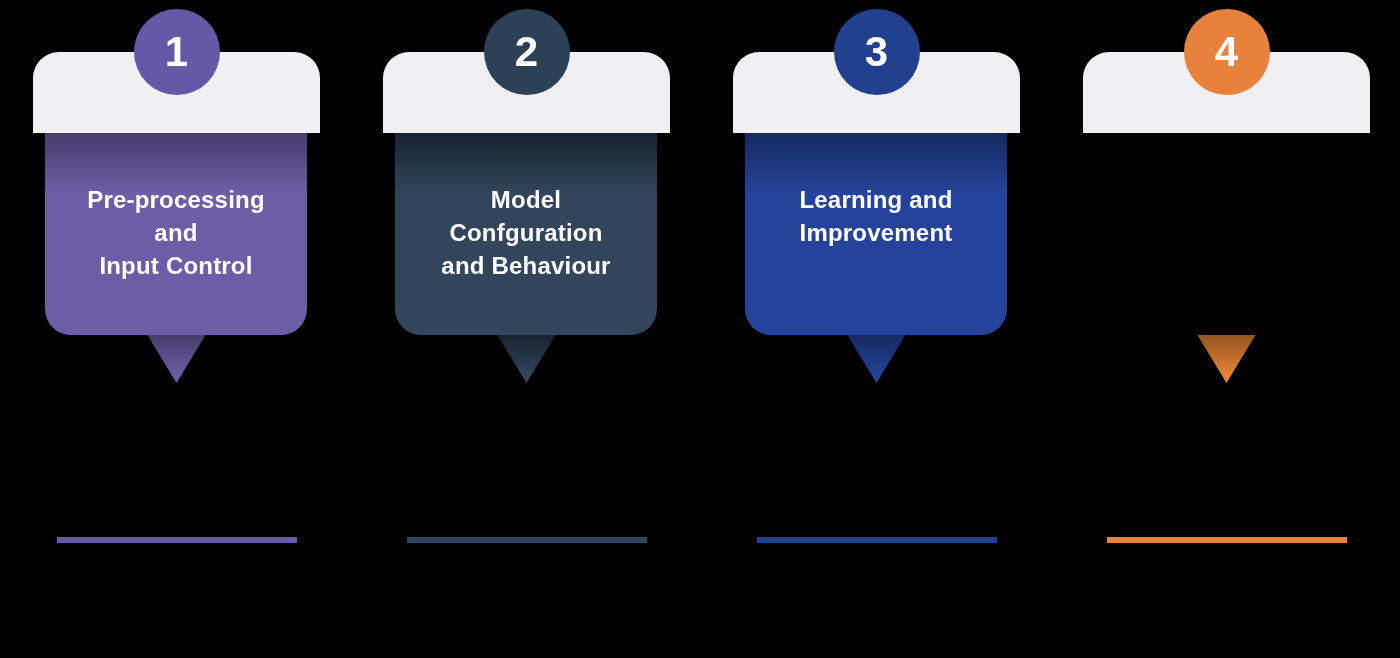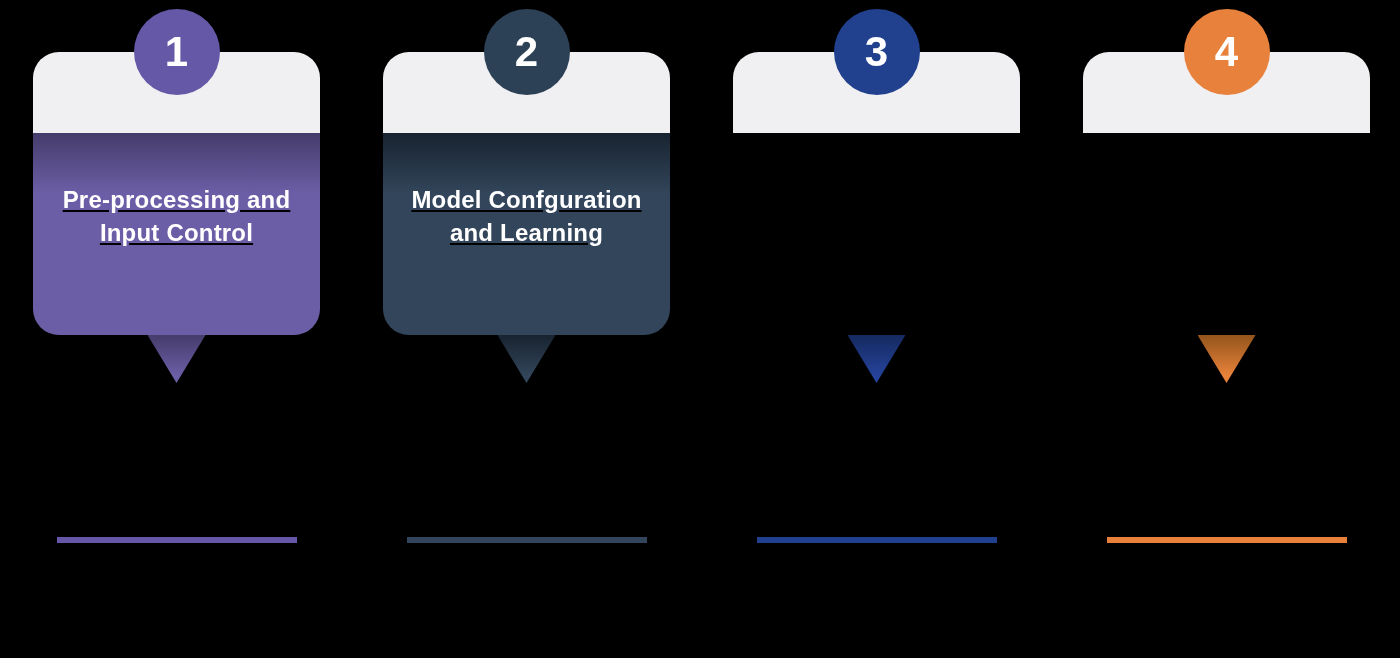--- a/index.html
+++ b/index.html
@@ -53,29 +53,28 @@
     left: 0;
     width: 287px;
     height: 81px;
     background: var(--header-bg, #F0EFF1);
     border-radius: 26px 26px 0 0;
     z-index: 1;
   }
   .card-body {
     position: absolute;
     top: 133px;
-    left: 0;
-    width: 287px;
+    left: 12px;
+    width: 262px;
     height: 202px;
     background: linear-gradient(180deg, var(--accent-dark) 0%, var(--accent) 30%, var(--accent) 100%);
     border-radius: 0 0 26px 26px;
     z-index: 2;
     box-sizing: border-box;
     padding: 50px 18px 0 18px;
-    text-decoration: underline;
   }
   .card-title {
     color: var(--title-color, #FFFFFF);
     font-size: 24px;
     font-weight: 700;
     line-height: 33px;
     text-align: center;
     white-space: pre-line;
     letter-spacing: 0.2px;
   }
@@ -118,31 +117,35 @@
     <div class="underline"></div>
   </div>
 
   <div class="card" style="--accent: #32455A; --accent-dark: #182330; --badge: #2D4156; --line: #33455C;">
     <div class="badge">
       <span class="num">2</span>
     </div>
     <div class="card-header"></div>
     <div class="card-body">
       <div class="card-title">Model Confguration
-and Learning</div>
+and Behaviour</div>
     </div>
     <div class="tail"></div>
     <div class="underline"></div>
   </div>
 
   <div class="card" style="--accent: #25439A; --accent-dark: #152A60; --badge: #21418F; --line: #21418F;">
     <div class="badge">
       <span class="num">3</span>
     </div>
     <div class="card-header"></div>
+    <div class="card-body">
+      <div class="card-title">Learning and
+Improvement</div>
+    </div>
     <div class="tail"></div>
     <div class="underline"></div>
   </div>
 
   <div class="card" style="--accent: #E8823B; --accent-dark: #94551C; --badge: #E8813C; --line: #E8813C;">
     <div class="badge">
       <span class="num">4</span>
     </div>
     <div class="card-header"></div>
     <div class="tail"></div>

